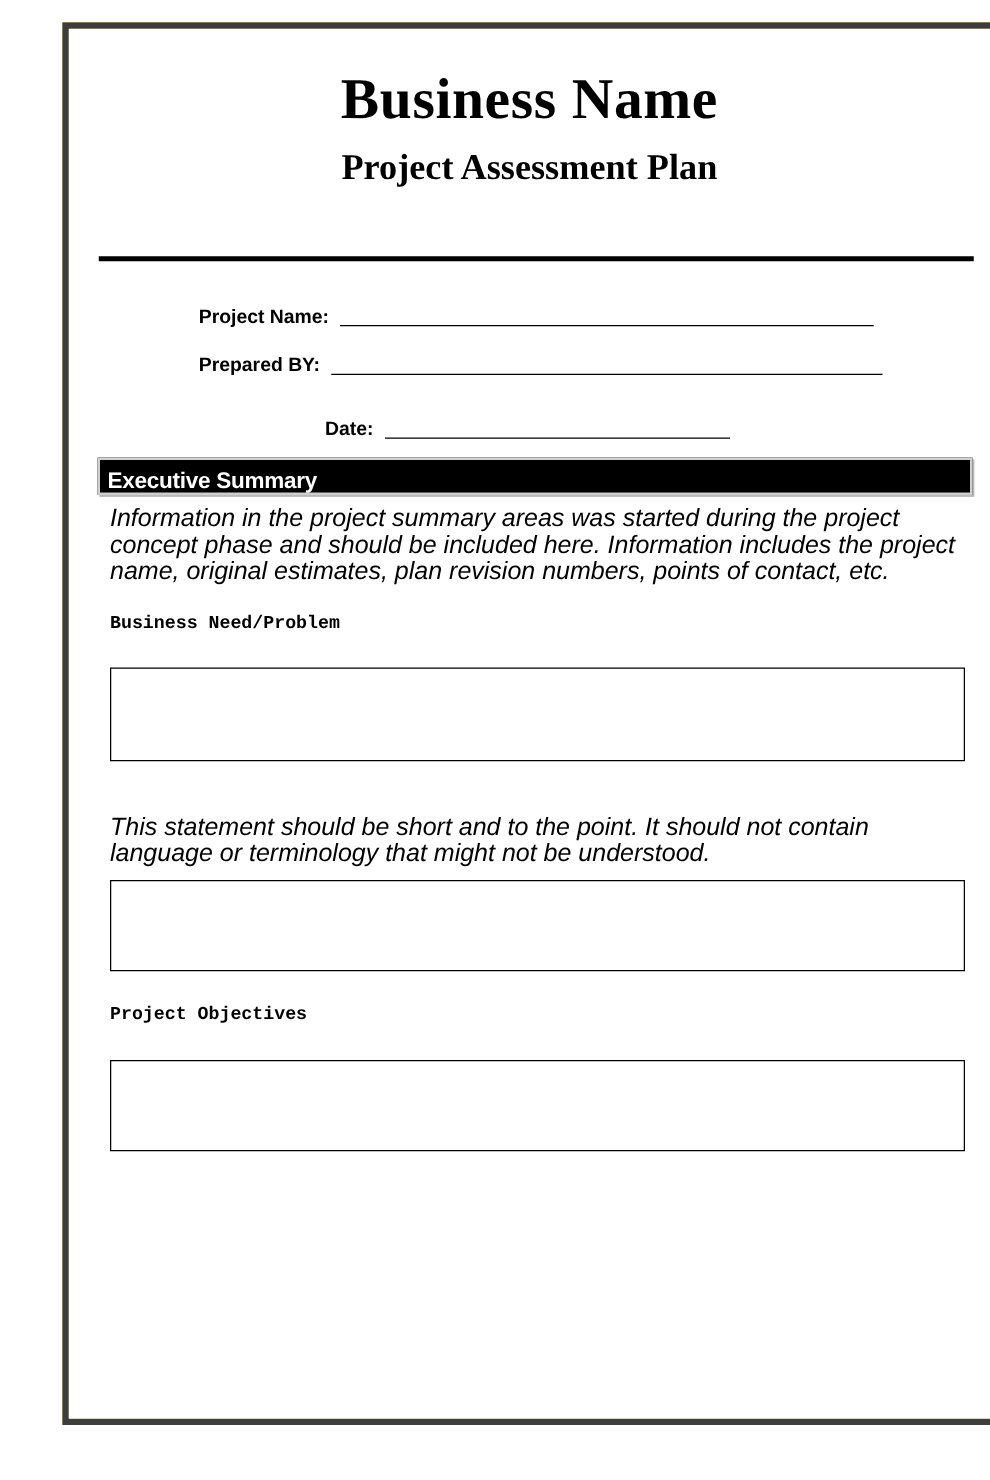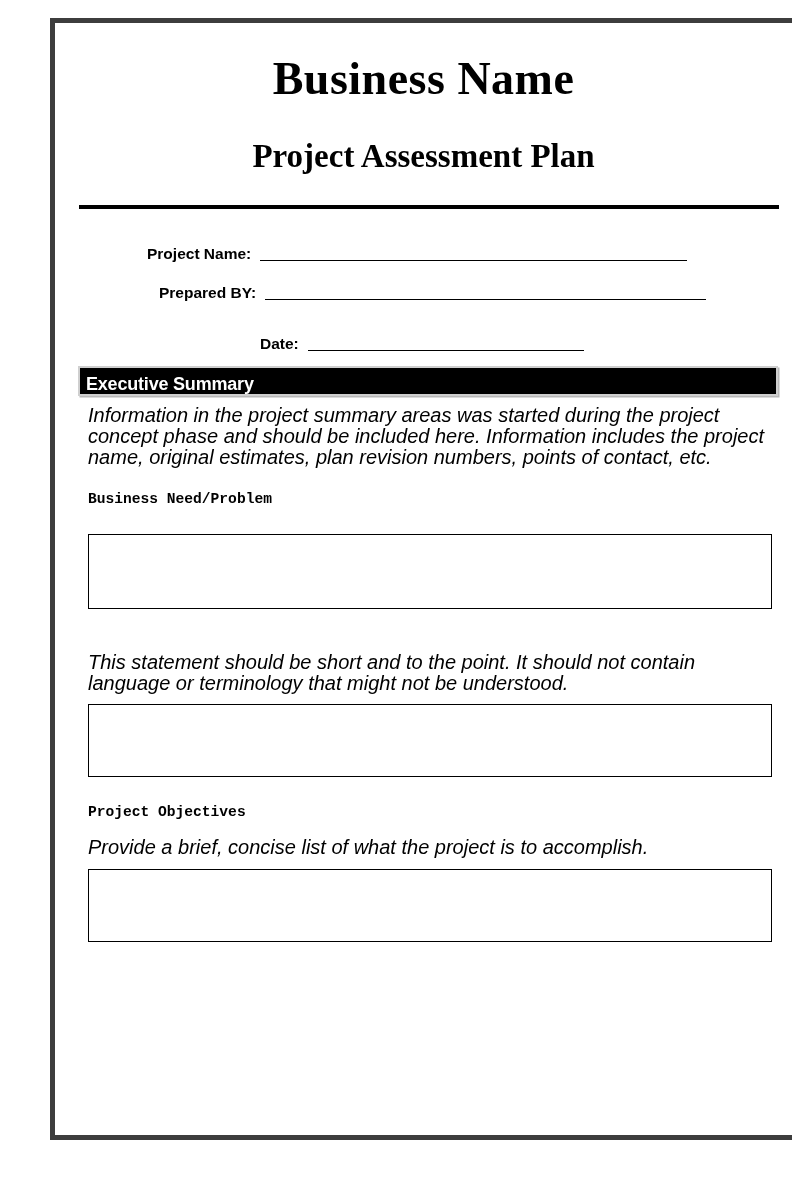--- a/index.html
+++ b/index.html
@@ -47,22 +47,22 @@
     font-weight: bold;
     color: #000000;
   }
   #business-name {
     top: 32px;
     font-size: 46px;
     letter-spacing: 0.5px;
     line-height: 1.05;
   }
   #plan-subtitle {
-    top: 116px;
-    font-size: 33px;
+    top: 96px;
+    font-size: 29px;
     line-height: 1.05;
   }
 
   
   #title-rule {
     position: absolute;
     left: 24px;
     top: 182px;
     width: 700px;
     height: 4px;
@@ -83,21 +83,21 @@
     color: #000000;
     white-space: nowrap;
     line-height: 18px;
   }
   .form-line {
     height: 0;
     border-bottom: 1.6px solid #000000;
     margin-left: 9px;
     margin-bottom: 2px;
   }
-  #row-project-name { left: 92px; top: 218px; }
+  #row-project-name { left: 104px; top: 218px; }
   #row-project-name .form-line { width: 427px; }
 
   #row-prepared-by { left: 104px; top: 257px; text-align: right; }
   #row-prepared-by .form-line { width: 441px; }
 
   #row-date { left: 205px; top: 308px; }
   #row-date .form-line { width: 276px; }
 
   
   #exec-summary-bar {
@@ -210,20 +210,19 @@
 
       <div class="gap-d"></div>
       <div class="gap-e"></div>
       <p class="para-italic">This statement should be short and to the point.  It should not contain language or terminology that might not be understood.</p>
       <div class="gap-f"></div>
       <div class="answer-box" style="height:73px;"></div>
 
       <div class="gap-g"></div>
       <div class="sub-heading">Project Objectives</div>
       <div class="gap-h"></div>
-      <p class="para-italic">Provide a brief, concise list of what the project is to accomplish.</p>
       <div class="gap-i"></div>
       <div class="answer-box" style="height:73px;"></div>
 
     </div>
 
   </div>
 </div>
 
 </body></html>

